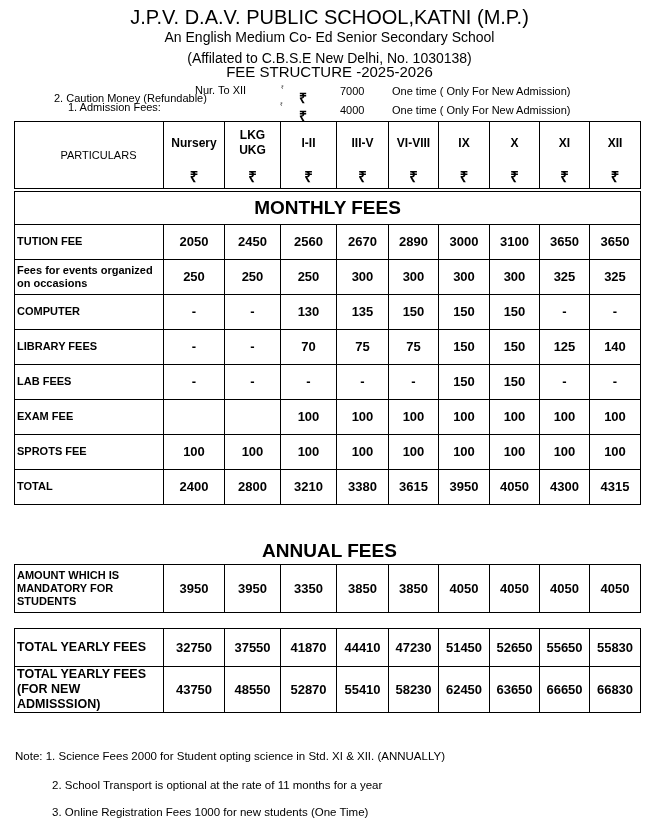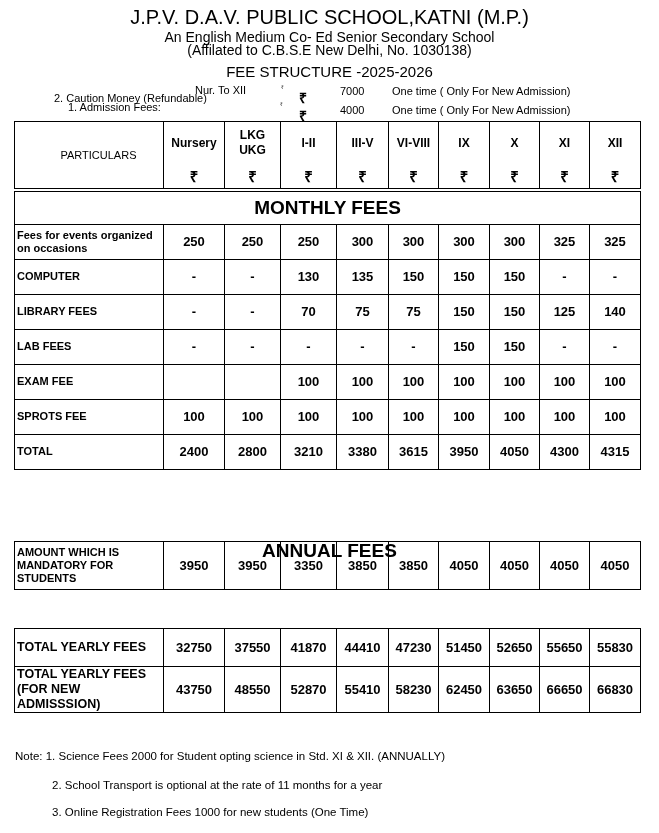--- a/index.html
+++ b/index.html
@@ -1,20 +1,20 @@
 <!DOCTYPE html>
 <html><head>
 <meta charset="utf-8">
 <style>
   html, body { margin:0; padding:0; background:#ffffff; }
   body { width:659px; height:833px; position:relative; overflow:hidden; font-family:"Liberation Sans", sans-serif; color:#000; }
   .hdr { position:absolute; left:0; width:659px; text-align:center; white-space:nowrap; }
   .h1 { top:6px; font-size:20px; }
   .h2 { top:29px; font-size:14px; }
-  .h3 { top:42px; font-size:14px; }
+  .h3 { top:50px; font-size:14px; }
   .h4 { top:63px; font-size:15px; }
   .fee-line { position:absolute; font-size:11px; white-space:nowrap; }
   .rupee { position:absolute; font-size:14px; font-weight:bold; }
   .tick { position:absolute; font-size:5px; }
   table { position:absolute; border-collapse:collapse; table-layout:fixed; left:14px; }
   td { border:1.5px solid #000; padding:0; font-weight:bold; font-size:13px; text-align:center; vertical-align:middle; }
   td.lbl { text-align:left; font-size:11px; padding-left:2px; line-height:13px; }
   .head td { font-size:12px; vertical-align:top; position:relative; }
   .head td.plabel { font-weight:normal; font-size:11px; vertical-align:middle;padding-left:19px; }
   .head .cname { display:block; padding-top:14px; line-height:15px; }
@@ -97,20 +97,32 @@
         </td>
         <td>
           <span class="cname">XII</span>
           <span class="rs">₹</span>
         </td>
       </tr>
       <tr class="section-title" style="border-top:3px double #000">
         <td colspan="10" style="border-top:4px double #000">MONTHLY FEES</td>
       </tr>
       <tr style="height:35px">
+        <td class="lbl">TUTION FEE</td>
+        <td style="">2050</td>
+        <td style="">2450</td>
+        <td style="">2560</td>
+        <td style="">2670</td>
+        <td style="">2890</td>
+        <td style="">3000</td>
+        <td style="">3100</td>
+        <td style="">3650</td>
+        <td style="">3650</td>
+      </tr>
+      <tr style="height:35px">
         <td class="lbl">Fees for events organized on occasions</td>
         <td style="">250</td>
         <td style="">250</td>
         <td style="">250</td>
         <td style="">300</td>
         <td style="">300</td>
         <td style="">300</td>
         <td style="">300</td>
         <td style="">325</td>
         <td style="">325</td>
@@ -185,21 +197,21 @@
         <td style="">3950</td>
         <td style="">4050</td>
         <td style="">4300</td>
         <td style="">4315</td>
       </tr>
     </tbody>
 </table>
 
 <div class="annual-title">ANNUAL FEES</div>
 
-<table id="annual-table" style="top:541px;width:626px;padding-left:40px;">
+<table id="annual-table" style="top:564px;width:626px;padding-left:40px;">
   <colgroup>
     <col style="width:149px">
       <col style="width:61px">
       <col style="width:56px">
       <col style="width:56px">
       <col style="width:52px">
     <col style="width:50px">
       <col style="width:51px">
       <col style="width:50px">
       <col style="width:50px">

